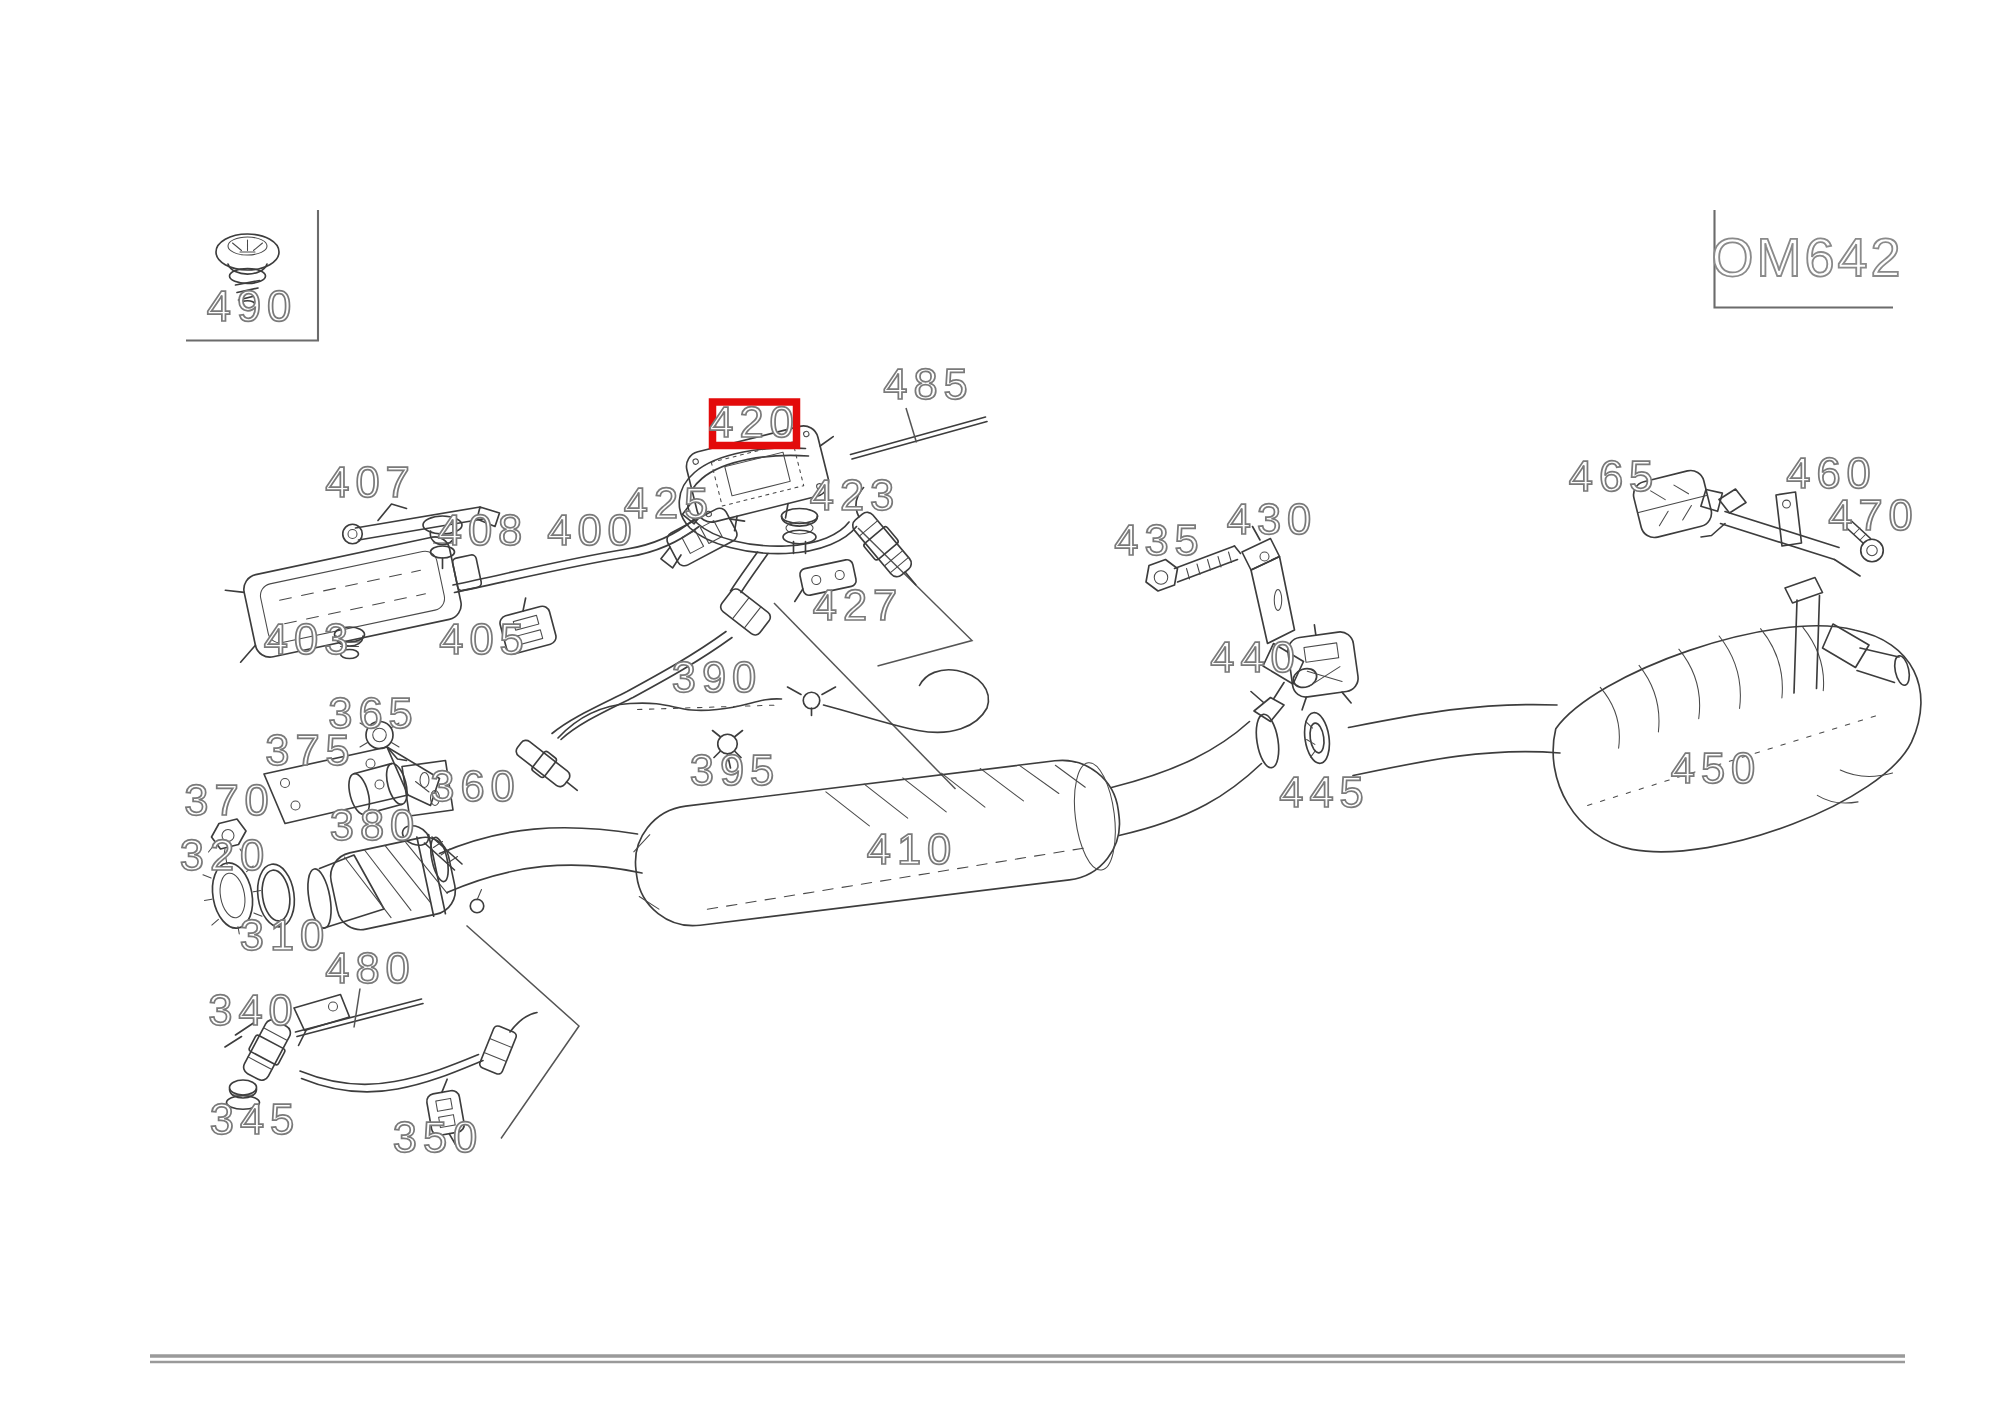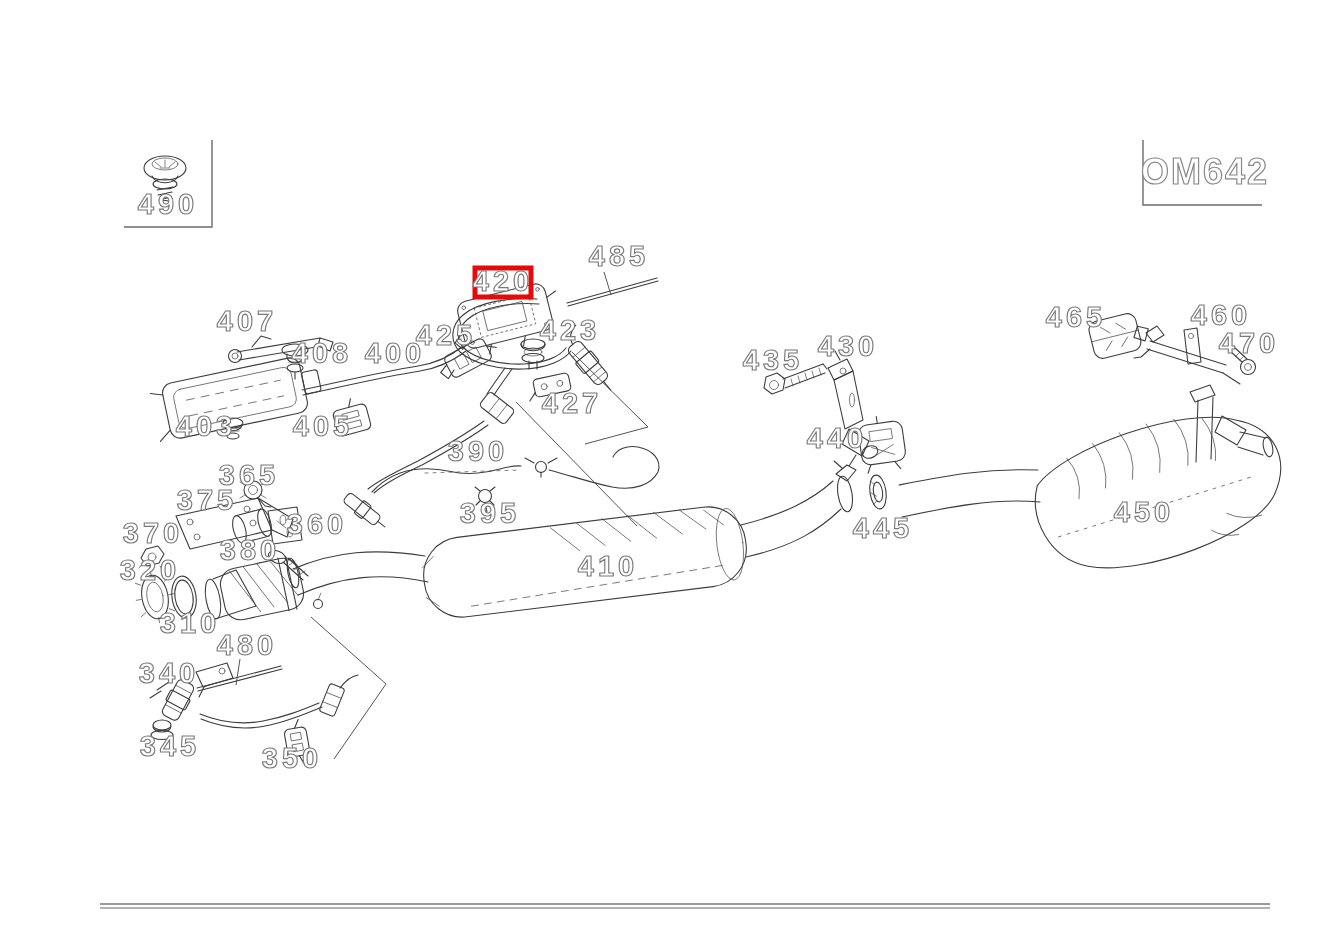--- a/index.html
+++ b/index.html
@@ -1,17 +1,17 @@
 <!DOCTYPE html>
 <html><head>
 <meta charset="utf-8">
 <style>
   html,body{margin:0;padding:0;background:#ffffff;}
   .stage{position:relative;width:1326px;height:941px;background:#ffffff;overflow:hidden;
-         font-family:"Liberation Sans", sans-serif;font-weight:bold;}
+         font-family:"Liberation Sans", sans-serif;}
   svg{display:block;}
   .ln{fill:none;stroke:#3d3d3d;stroke-width:1.1;stroke-linecap:round;stroke-linejoin:round;}
   .thin{fill:none;stroke:#4a4a4a;stroke-width:0.7;stroke-linecap:round;stroke-linejoin:round;}
   .ldr{fill:none;stroke:#555555;stroke-width:1;}
   .box{fill:none;stroke:#6b6b6b;stroke-width:1.4;}
   .lbl{font-family:"Liberation Sans", sans-serif;font-size:29px;letter-spacing:4px;
        fill:#ffffff;stroke:#7a7a7a;stroke-width:1.15;text-anchor:middle;cursor:pointer;}
   .code{font-family:"Liberation Sans", sans-serif;font-size:36px;letter-spacing:2px;
        fill:#ffffff;stroke:#8a8a8a;stroke-width:1.2;text-anchor:middle;}
   .rule{stroke:#9a9a9a;}

